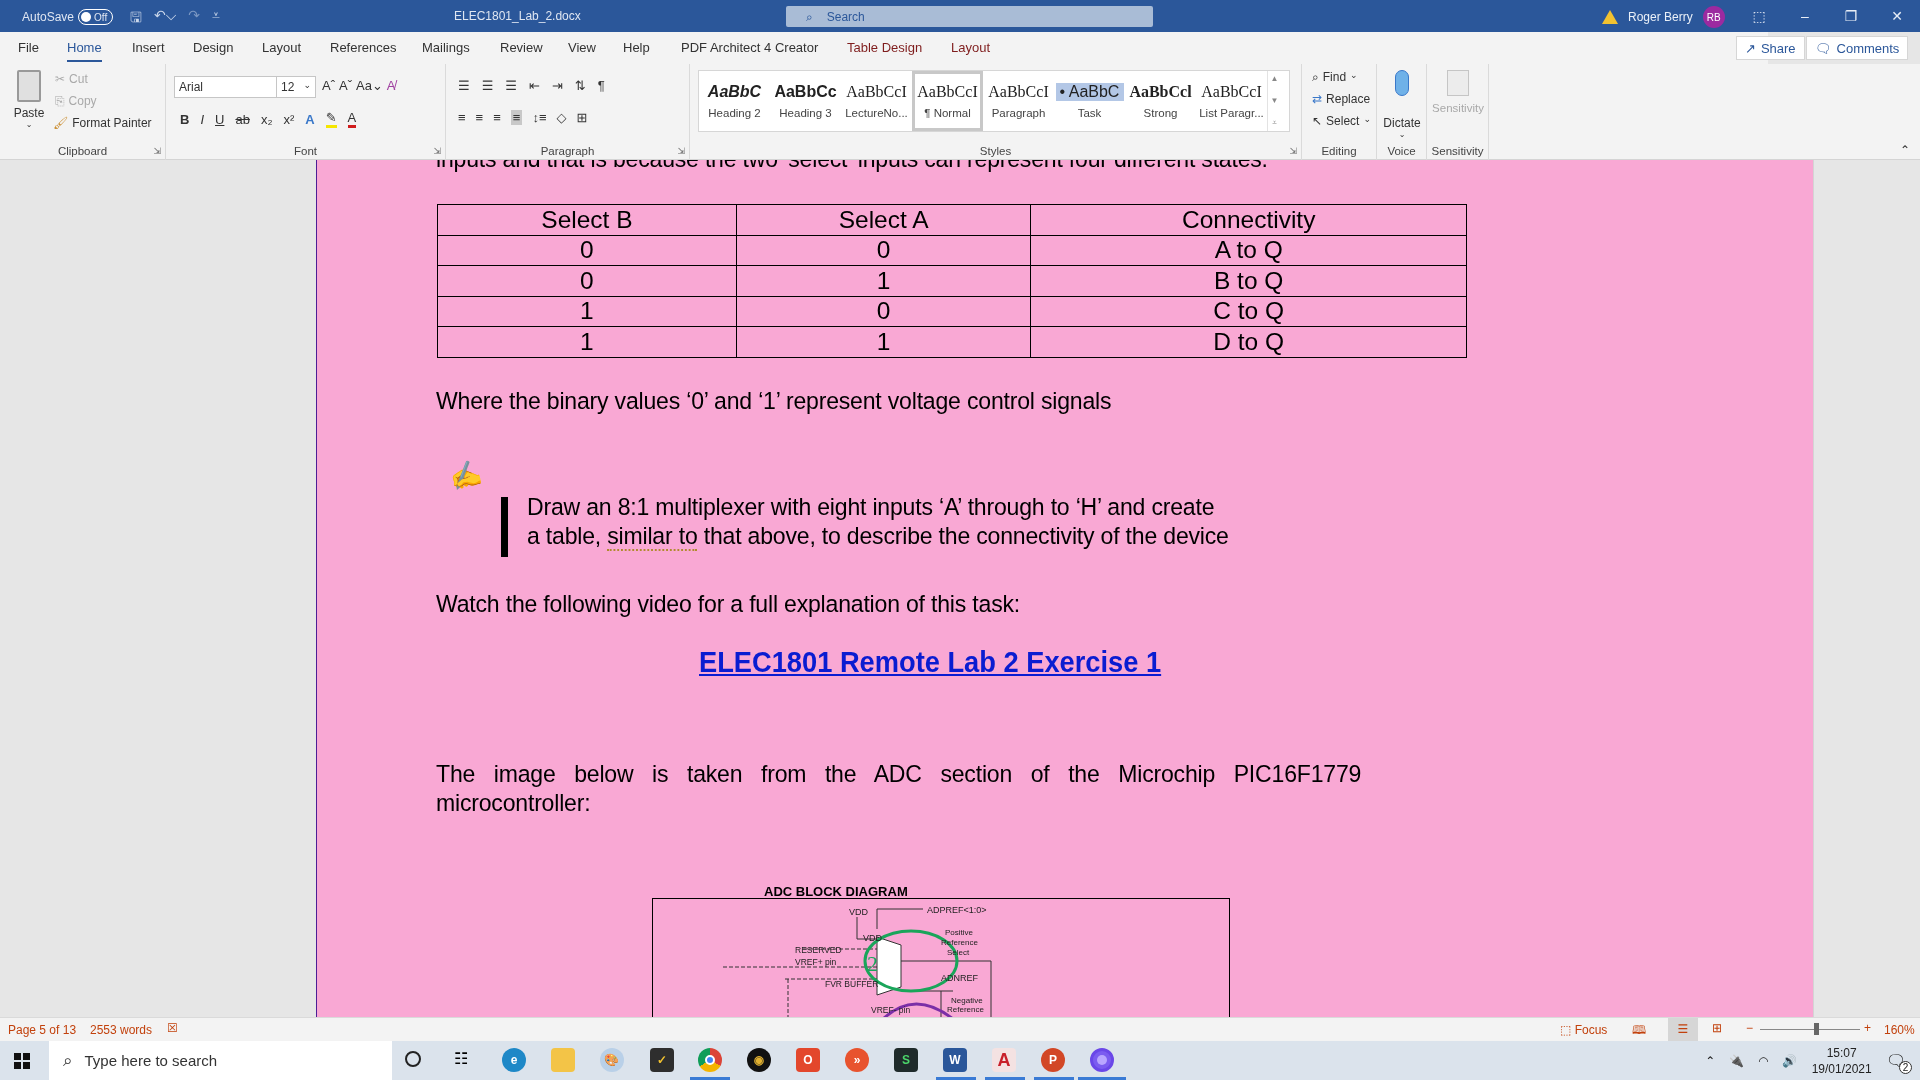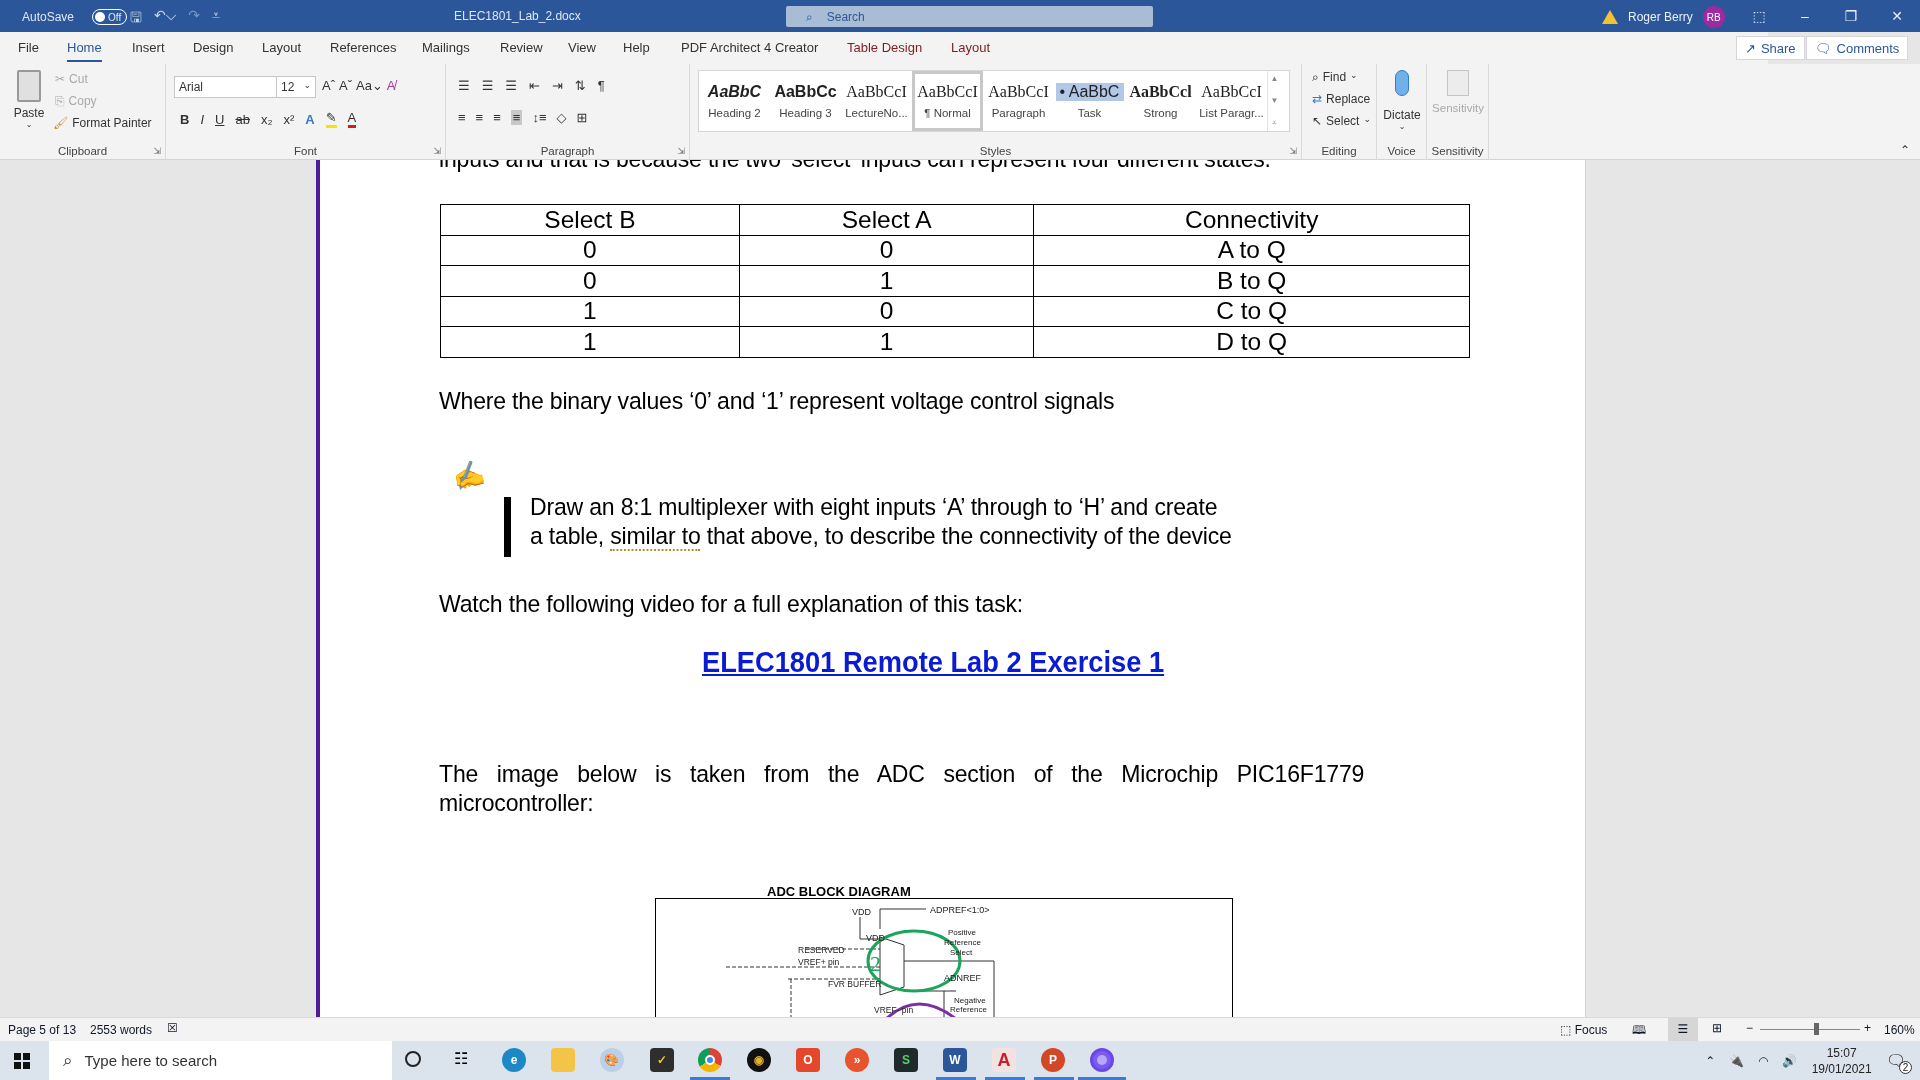--- a/index.html
+++ b/index.html
@@ -1,18 +1,18 @@
 <!DOCTYPE html>
 <html><head>
 <meta charset="utf-8">
 <style>
 *{box-sizing:border-box;margin:0;padding:0}
 html,body{width:1920px;height:1080px;overflow:hidden;font-family:"Liberation Sans",sans-serif;background:#e6e6e6}
 .titlebar{position:absolute;left:0;top:0;width:1920px;height:32px;background:#2b579a;color:#fff;font-size:12px}
-.titlebar .autosave{position:absolute;left:22px;top:9px;display:flex;align-items:center;gap:18px;color:#dfe6f2}
+.titlebar .autosave{position:absolute;left:22px;top:9px;display:flex;align-items:center;gap:4px;color:#dfe6f2}
 .toggle{display:inline-flex;align-items:center;border:1.5px solid #fff;border-radius:10px;height:16px;padding:0 5px 0 2px;font-size:10px;gap:3px}
 .toggle .dot{width:10px;height:10px;border-radius:50%;background:#fff}
 .qat{position:absolute;left:130px;top:7px;display:flex;gap:12px;color:#c9d6ea;font-size:14px}
 .doc-title{position:absolute;left:454px;top:9px;color:#dfe6f2}
 .search{position:absolute;left:786px;top:6px;width:367px;height:21px;background:#a9bcd6;border-radius:2px;color:#2b579a;font-size:12px;display:flex;align-items:center;padding-left:20px;gap:14px}
 .user{position:absolute;left:1602px;top:6px;display:flex;align-items:center;gap:10px;color:#eaf0f8}
 .warn{width:0;height:0;border-left:8px solid transparent;border-right:8px solid transparent;border-bottom:14px solid #f2c230;position:relative}
 .avatar{width:22px;height:22px;border-radius:50%;background:#9c2aa0;color:#fff;font-size:10px;display:flex;align-items:center;justify-content:center}
 .winctl{position:absolute;right:0;top:0;display:flex;height:32px}
 .winctl span{width:46px;display:flex;align-items:center;justify-content:center;color:#e8eef7;font-size:14px}
@@ -29,30 +29,30 @@
 .muted{color:#a9a9a9}
 .fontbox{position:absolute;border:1px solid #c6c6c6;background:#fff;height:22px;font-size:12px;padding:3px 4px;display:flex;justify-content:space-between}
 .btnrow{position:absolute;display:flex;gap:10px;align-items:center;font-size:13px}
 .styles-gallery{position:absolute;left:698px;top:6px;width:592px;height:62px;background:#fff;border:1px solid #d6d6d6;display:flex}
 .style-item{width:71px;height:60px;display:flex;flex-direction:column;align-items:center;justify-content:center;gap:6px;font-size:11.5px;color:#444}
 .style-item .prev{font-size:16px;color:#222;white-space:nowrap;overflow:hidden;width:68px;text-align:center}
 .style-item.sel{border:3px solid #c8c8c8}
 .style-item .prev.hl{background:#b3c7e6}
 .gallery-scroll{width:14px;border-left:1px solid #e3e3e3;display:flex;flex-direction:column;justify-content:space-between;align-items:center;font-size:8px;color:#888;padding:3px 0}
 .docarea{position:absolute;left:0;top:160px;width:1920px;height:857px;background:#e6e6e6;overflow:hidden}
-.page{position:absolute;left:316px;top:0;width:1270px;height:900px;background:#ffffff;border-left:4px solid #4c1d95;border-right:1px solid #d4d4d4}
+.page{position:absolute;left:316px;top:0;width:1498px;height:900px;background:#f9a8d4;border-left:1px solid #4c1d95;border-right:1px solid #d4d4d4}
 .ptext{position:absolute;font-size:24.5px;color:#000;letter-spacing:-0.2px;font-family:"Liberation Sans",sans-serif;transform:scaleX(0.94);transform-origin:left}
 .mux{position:absolute;left:120px;top:44px;width:1030px;border-collapse:collapse;font-size:24.5px}
 .mux td,.mux th{border:1.5px solid #000;height:30.5px;text-align:center;font-weight:normal;padding:0;line-height:28px}
 .task{position:absolute;left:184px;top:337px}
 .task .bar{position:absolute;left:0;top:0;width:7px;height:60px;background:#000}
 .link{position:absolute;left:382px;top:486px;font-size:29px;font-weight:bold;color:#0a1cd1;text-decoration:underline;transform:scaleX(0.94);transform-origin:left}
 .diagram{position:absolute;left:335px;top:738px;width:578px;height:120px;border:1.5px solid #000}
 .diag-title{position:absolute;left:447px;top:724px;font-size:13px;font-weight:bold}
-.statusbar{position:absolute;left:0;top:1017px;width:1920px;height:24px;background:#f3f3f3;border-top:1px solid #dadada;font-size:12px;color:#0f172a}
+.statusbar{position:absolute;left:0;top:1017px;width:1920px;height:24px;background:#f3f3f3;border-top:1px solid #dadada;font-size:12px;color:#c2410c}
 .taskbar{position:absolute;left:0;top:1041px;width:1920px;height:39px;background:#dbe3ec}
 .tb-search{position:absolute;left:49px;top:0;width:343px;height:39px;background:#fff;display:flex;align-items:center;gap:12px;padding-left:14px;font-size:15px;color:#333}
 .tb-icon{position:absolute;top:7px;width:24px;height:24px;border-radius:4px;display:flex;align-items:center;justify-content:center;font-size:12px;font-weight:bold;color:#fff}
 .tb-underline{position:absolute;bottom:0;height:3px;background:#3a7bd5}
 .tray{position:absolute;right:0;top:0;height:39px;display:flex;align-items:center;gap:14px;padding-right:14px;font-size:12px;color:#222}
 .clock{text-align:center;line-height:16px;font-size:12px}
 </style>
 </head>
 <body>
 
@@ -247,21 +247,21 @@
         <span>↖</span>
         <span>Select</span>
         <span style="font-size:9px">⌄</span>
       </div>
     <div class="group-label">Editing</div>
   </div>
 
   <div class="group" style="left:1377px;width:50px">
     <div style="position:absolute;left:4px;top:6px;width:42px;text-align:center">
       <div style="width:14px;height:26px;margin:0 auto;background:#6fb1e8;border:1.5px solid #3a78c9;border-radius:7px"></div>
-      <div style="margin-top:12px">Dictate</div>
+      <div style="margin-top:20px">Dictate</div>
       <div style="font-size:8px">⌄</div>
     </div>
     <div class="group-label">Voice</div>
   </div>
 
   <div class="group" style="left:1427px;width:62px">
     <div class="muted" style="position:absolute;left:2px;top:6px;width:58px;text-align:center">
       <div style="width:22px;height:26px;margin:0 auto;border:1.5px solid #c5c5c5;background:#ececec"></div>
       <div style="margin-top:6px;font-size:11.5px">Sensitivity</div>
     </div>

